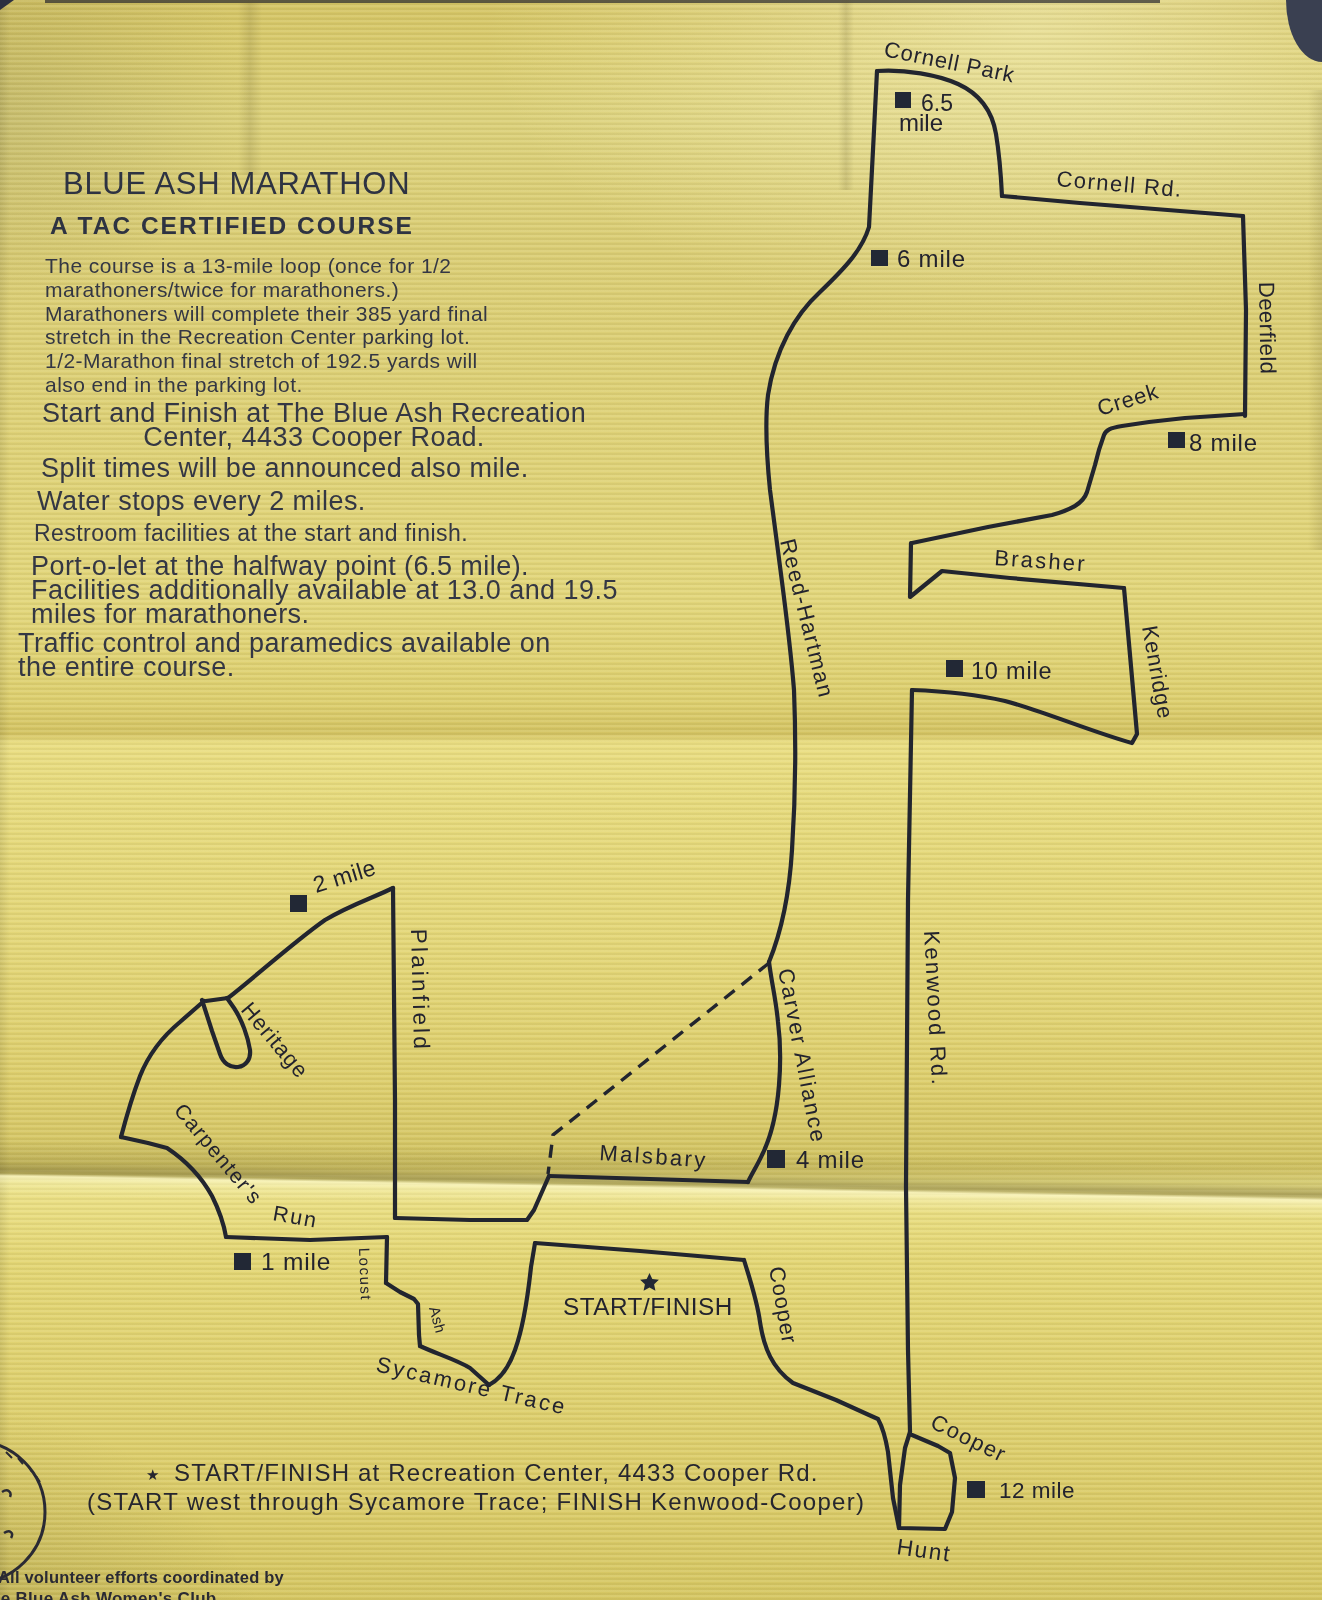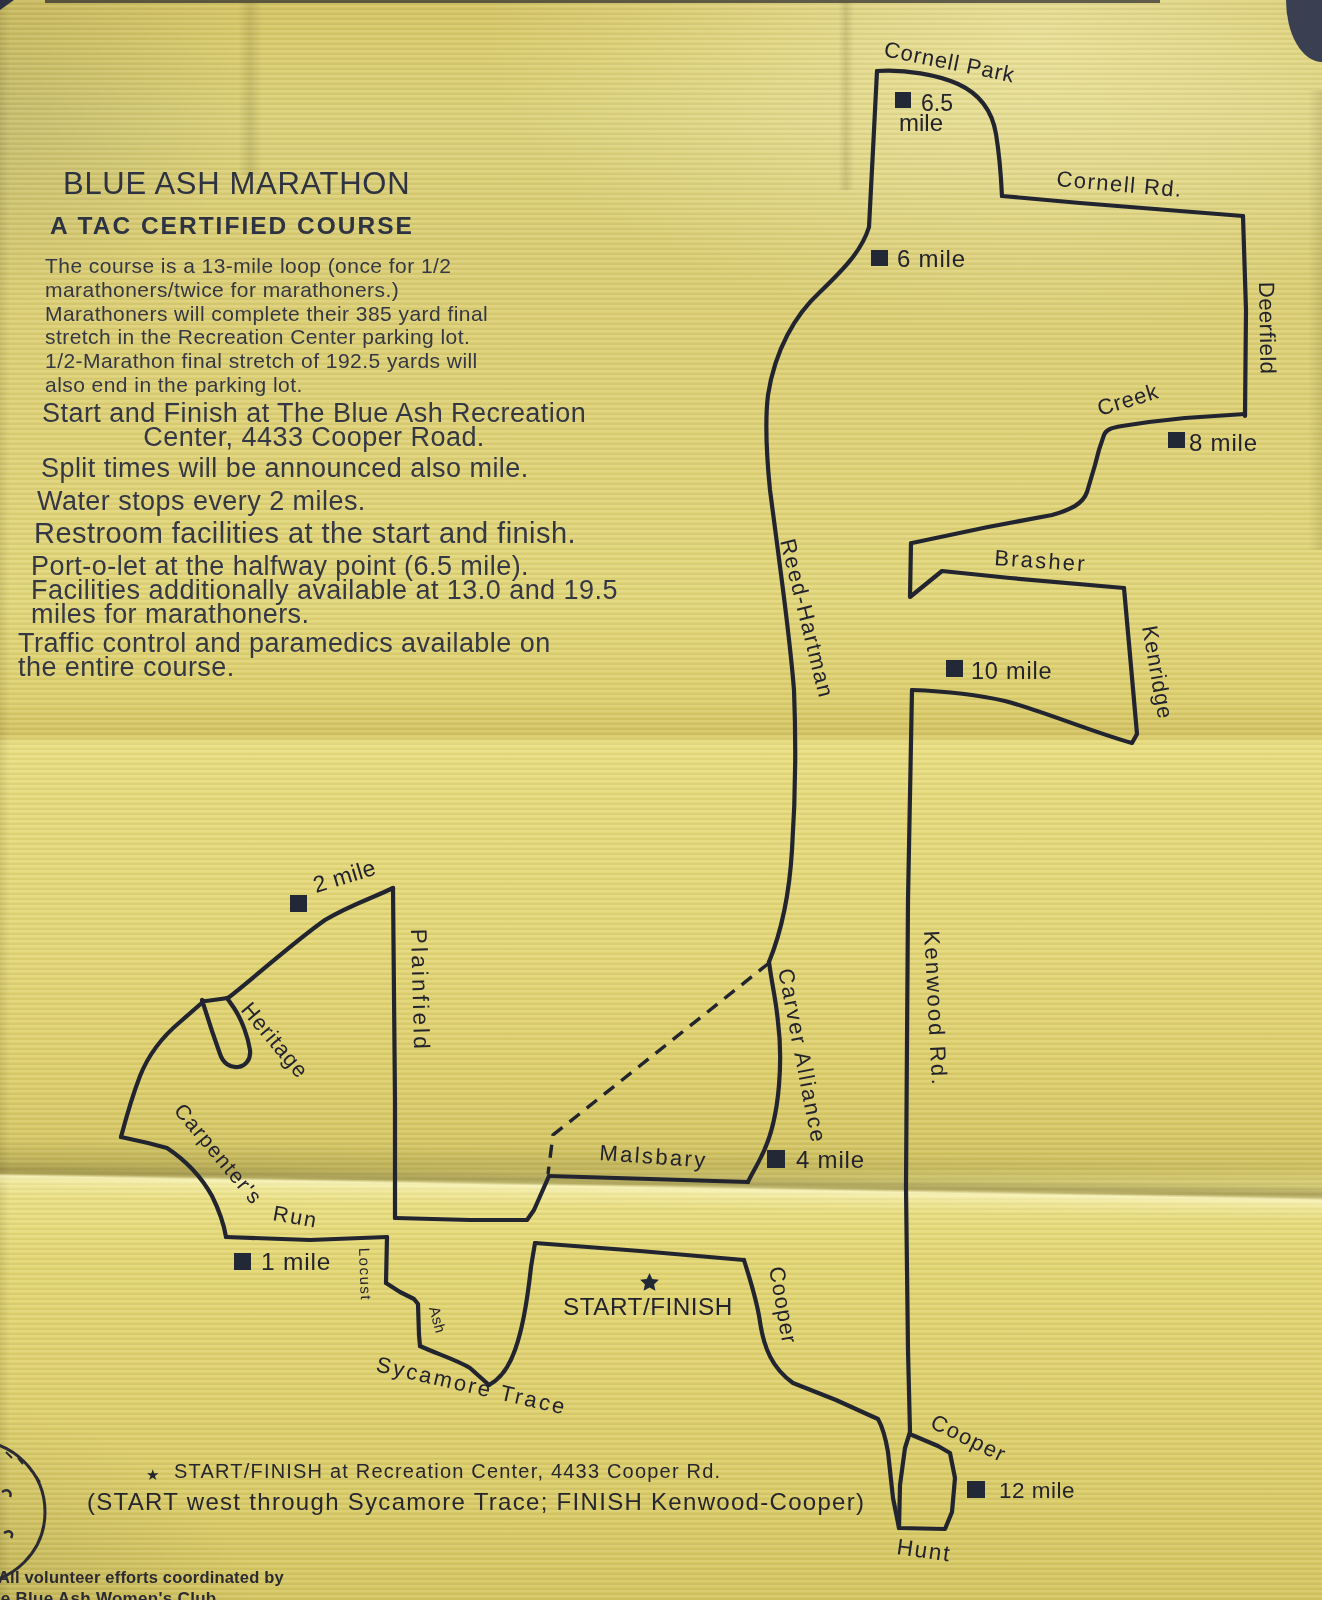--- a/index.html
+++ b/index.html
@@ -55,21 +55,21 @@
 also end in the parking lot.</div>
 
 <div style="position:absolute;left:42px;top:402px;font-size:27px;letter-spacing:0.45px;line-height:23.8px;color:#343744;text-align:center;">
 Start and Finish at The Blue Ash Recreation<br>
 Center, 4433 Cooper Road.</div>
 
 <div style="position:absolute;left:41px;top:457px;font-size:27px;letter-spacing:0.45px;line-height:23.8px;color:#343744;">Split times will be announced also mile.</div>
 
 <div style="position:absolute;left:37px;top:490px;font-size:27px;letter-spacing:0.45px;line-height:23.8px;color:#343744;">Water stops every 2 miles.</div>
 
-<div style="position:absolute;left:34px;top:522px;font-size:29px;letter-spacing:0.45px;line-height:23.8px;color:#343744;text-align:center;">Restroom facilities at the start and finish.</div>
+<div style="position:absolute;left:34px;top:522px;font-size:23px;letter-spacing:0.45px;line-height:23.8px;color:#343744;text-align:center;">Restroom facilities at the start and finish.</div>
 
 <div style="position:absolute;left:31px;top:555px;font-size:27px;letter-spacing:0.45px;line-height:23.8px;color:#343744;">
 Port-o-let at the halfway point (6.5 mile).<br>
 Facilities additionally available at 13.0 and 19.5<br>
 miles for marathoners.</div>
 
 <div style="position:absolute;left:18px;top:632px;font-size:27px;letter-spacing:0.45px;line-height:23.8px;color:#343744;">
 Traffic control and paramedics available on<br>
 the entire course.</div>
 
@@ -193,21 +193,21 @@
   <text class="lbl" transform="translate(929,1427) rotate(26)" letter-spacing="1.5">Cooper</text>
 
   <text class="lbl" transform="translate(896,1554) rotate(8)" style="font-size:22.5px" letter-spacing="1.8">Hunt</text>
 
   <circle cx="-26" cy="1512" r="71" fill="none" stroke="#2a2a34" stroke-width="3"></circle>
   <path d="M 2,1492 C 8,1488 12,1492 10,1497 M 4,1533 C 10,1529 14,1533 11,1538" fill="none" stroke="#2a2a34" stroke-width="2.5"></path>
   <path d="M 6,1452 L 12,1458 M 18,1458 L 23,1464 M 28,1466 L 32,1472 M 36,1476 L 40,1482" fill="none" stroke="#2a2a34" stroke-width="2"></path>
 </svg>
 
 <div style="position:absolute;left:146px;top:1467px;font-size:15px;line-height:1;color:#26262f;">★</div>
-<div style="position:absolute;left:174px;top:1461px;font-size:20px;line-height:1;letter-spacing:1.2px;color:#26262f;">START/FINISH at Recreation Center, 4433 Cooper Rd.</div>
+<div style="position:absolute;left:174px;top:1461px;font-size:24px;line-height:1;letter-spacing:1.2px;color:#26262f;">START/FINISH at Recreation Center, 4433 Cooper Rd.</div>
 
 <div style="position:absolute;left:87px;top:1490px;font-size:24px;line-height:1;letter-spacing:1.3px;color:#26262f;text-align:right;">(START west through Sycamore Trace; FINISH Kenwood-Cooper)</div>
 
 <div style="position:absolute;left:-2px;top:1569px;font-size:16.5px;line-height:1;font-weight:bold;letter-spacing:0.2px;color:#2a2a33;">All volunteer efforts coordinated by</div>
 
 <div style="position:absolute;left:-16px;top:1590px;font-size:17px;line-height:1;font-weight:bold;letter-spacing:0.3px;color:#2a2a33;">the Blue Ash Women's Club</div>
 
 </div>
 
 </body></html>

